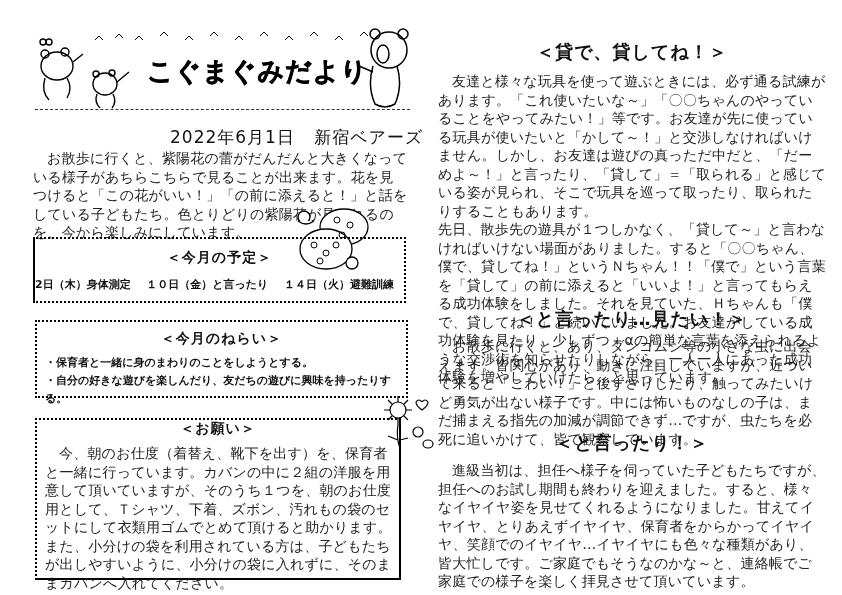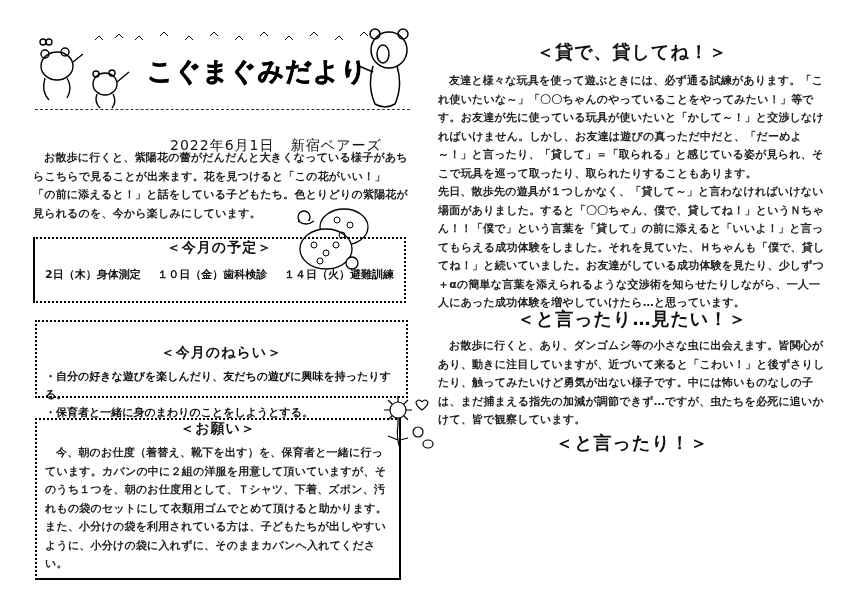--- a/index.html
+++ b/index.html
@@ -10,33 +10,33 @@
   .abs { position:absolute; }
   
   .banner { left:35px; top:28px; width:375px; height:82px; }
   .banner-title {
     position:absolute; left:112px; top:26px; font-size:26px; font-weight:bold;
     letter-spacing:1px; color:#000; font-family:"DejaVu Sans", sans-serif;
     -webkit-text-stroke:0.6px #000;
   }
   .grass { position:absolute; left:0; right:0; bottom:0; height:12px;
     border-bottom:1px dashed #333; }
-  .date-line { left:170px; top:137px; font-size:14px; letter-spacing:1px; }
-  .para { font-size:11px; line-height:18.5px; font-weight:bold; color:#222; letter-spacing:0.2px; }
+  .date-line { left:170px; top:126px; font-size:17px; letter-spacing:1px; }
+  .para { font-size:14px; line-height:18.5px; font-weight:normal; color:#222; letter-spacing:0.2px; }
   .intro { left:33px; top:149px; width:375px; text-indent:1em; }
   .box { position:absolute; box-sizing:border-box; }
   .box-schedule { left:33px; top:237px; width:373px; height:66px;
     border-top:2px dotted #000; border-right:2px dotted #000; border-bottom:2px dotted #000;
     border-left:2px solid #000; }
   .box-aims { left:35px; top:320px; width:373px; height:78px; border:2px dotted #000; }
   .box-request { left:35px; top:418px; width:366px; height:162px;
     border-top:2px dotted #000; border-left:2px dotted #000;
     border-right:2px solid #000; border-bottom:2px solid #000; }
   .box-title { text-align:center; font-size:14px; font-weight:bold; letter-spacing:1px; }
-  .sched-row { display:flex; justify-content:space-between; padding:0 10px 0 10px;
+  .sched-row { display:flex; justify-content:space-between; padding:0 10px 0 0;
     font-size:11px; font-weight:bold; margin-top:10px; }
   .aims-list { list-style:none; margin:6px 0 0 0; padding:0 0 0 8px; font-size:11px; font-weight:bold; line-height:18px; }
   .aims-list li::before { content:"・"; }
   .req-text { padding:0 6px 0 8px; text-indent:1em; }
   .section-title { text-align:center; font-size:18px; font-weight:bold; letter-spacing:1px; }
   .right-col { left:438px; width:388px; }
   .deco { position:absolute; }
 </style>
 </head>
 <body>
@@ -94,33 +94,33 @@
       <circle cx="58" cy="20" r="3"></circle>
       <circle cx="50" cy="30" r="3"></circle>
     <circle cx="22" cy="40" r="3"></circle>
       <circle cx="34" cy="48" r="3"></circle>
       <circle cx="44" cy="40" r="3"></circle>
       <circle cx="28" cy="56" r="3"></circle>
   </g>
 </svg>
 
 <div class="box box-schedule">
-  <div class="box-title" style="margin-top:0">＜今月の予定＞</div>
+  <div class="box-title" style="margin-top:10px">＜今月の予定＞</div>
   <div class="sched-row">
     <span><span>2日（木）</span><span>身体測定</span></span>
-    <span><span>１０日（金）</span><span>歯科検診</span></span>
+    <span><span>１０日（金）</span><span>と言ったり</span></span>
     <span><span>１４日（火）</span><span>避難訓練</span></span>
   </div>
 </div>
 
 <div class="box box-aims">
-  <div class="box-title" style="margin-top:22px">＜今月のねらい＞</div>
+  <div class="box-title" style="margin-top:8px">＜今月のねらい＞</div>
   <ul class="aims-list">
+    <li>保育者と一緒に身のまわりのことをしようとする。</li>
     <li>自分の好きな遊びを楽しんだり、友だちの遊びに興味を持ったりする。</li>
-    <li>保育者と一緒に身のまわりのことをしようとする。</li>
   </ul>
 </div>
 
 <svg class="deco" style="left:378px;top:392px" width="56" height="60" viewBox="0 0 56 60">
   <g fill="none" stroke="#000" stroke-width="1.2">
     <circle cx="20" cy="18" r="8"></circle>
     <path d="M20 4 v6 M20 26 v6 M6 18 h6 M28 18 h6 M10 8 l4 4 M30 8 l-4 4 M10 28 l4 -4 M30 28 l-4 -4"></path>
     <path d="M20 32 q-2 14 2 24 M10 44 l10 4 M30 46 l-8 2"></path>
     <path d="M44 10 q-3 -4 -6 0 q0 4 6 8 q6 -4 6 -8 q-3 -4 -6 0"></path>
     <circle cx="40" cy="40" r="5"></circle>
@@ -139,13 +139,14 @@
   <div class="para">先日、散歩先の遊具が１つしかなく、「貸して～」と言わなければいけない場面がありました。すると「〇〇ちゃん、僕で、貸してね！」というＮちゃん！！「僕で」という言葉を「貸して」の前に添えると「いいよ！」と言ってもらえる成功体験をしました。それを見ていた、Ｈちゃんも「僕で、貸してね！」と続いていました。お友達がしている成功体験を見たり、少しずつ＋αの簡単な言葉を添えられるような交渉術を知らせたりしながら、一人一人にあった成功体験を増やしていけたら…と思っています。</div>
 </div>
 
 <div class="abs right-col" style="top:307px">
   <div class="section-title">＜と言ったり…見たい！＞</div>
   <div class="para" style="margin-top:6px;text-indent:1em">お散歩に行くと、あり、ダンゴムシ等の小さな虫に出会えます。皆関心があり、動きに注目していますが、近づいて来ると「こわい！」と後ずさりしたり、触ってみたいけど勇気が出ない様子です。中には怖いものなしの子は、まだ捕まえる指先の加減が調節できず…ですが、虫たちを必死に追いかけて、皆で観察しています。</div>
 </div>
 
 <div class="abs right-col" style="top:431px">
   <div class="section-title">＜と言ったり！＞</div>
+  <div class="para" style="margin-top:6px;text-indent:1em">進級当初は、担任へ様子を伺っていた子どもたちですが、担任へのお試し期間も終わりを迎えました。すると、様々なイヤイヤ姿を見せてくれるようになりました。甘えてイヤイヤ、とりあえずイヤイヤ、保育者をからかってイヤイヤ、笑顔でのイヤイヤ…イヤイヤにも色々な種類があり、皆大忙しです。ご家庭でもそうなのかな～と、連絡帳でご家庭での様子を楽しく拝見させて頂いています。</div>
 </div>
 
 </body></html>

